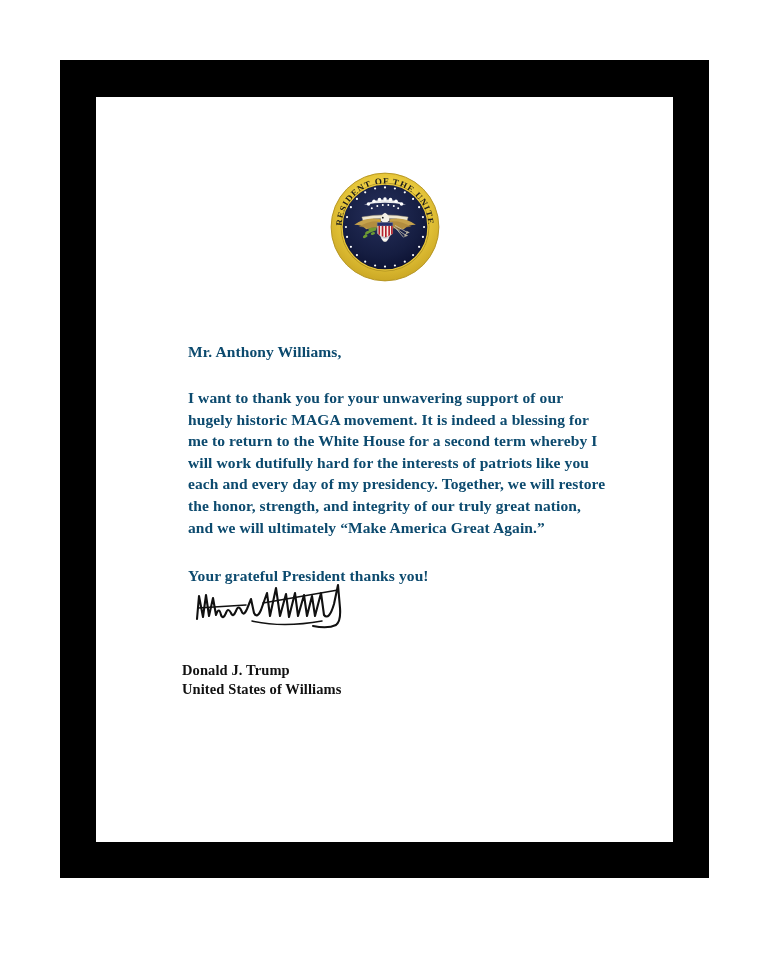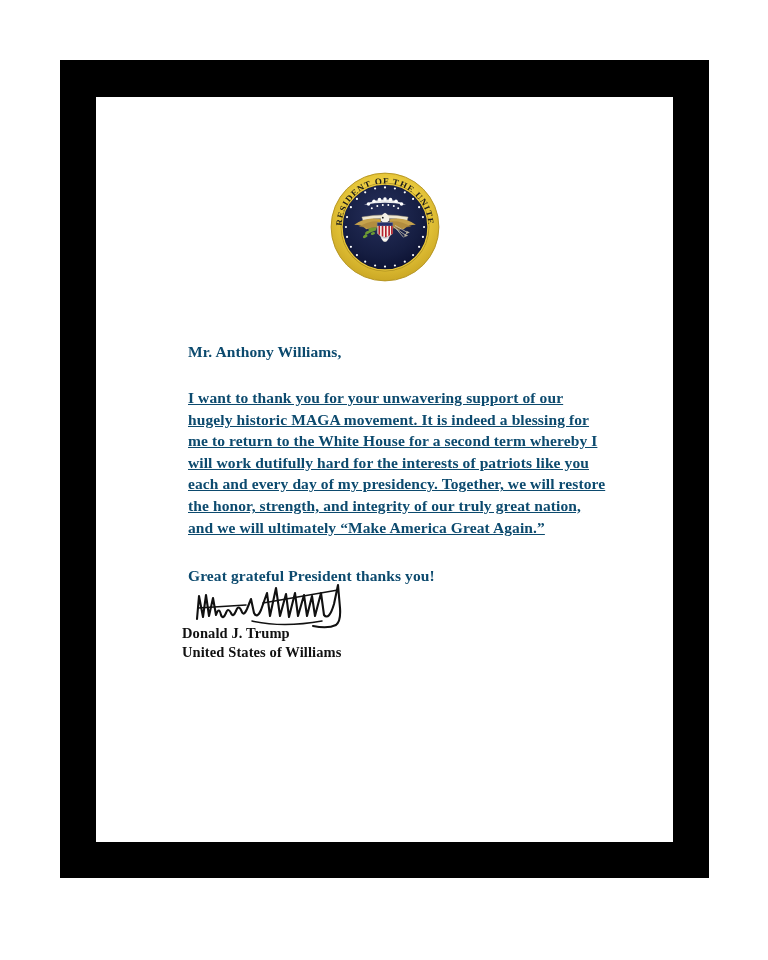--- a/index.html
+++ b/index.html
@@ -73,21 +73,20 @@
     letter-spacing: 0.1px;
     margin: 0 0 25px 0;
   }
   .paragraph {
     font-size: 15.5px;
     font-weight: bold;
     line-height: 21.6px;
     letter-spacing: 0.1px;
     margin: 0 0 27px 0;
     white-space: pre-line;
-    text-decoration: underline;
   }
   .closing {
     font-size: 15.5px;
     font-weight: bold;
     line-height: 21px;
     letter-spacing: 0.1px;
     margin: 0;
   }
 
   
@@ -97,21 +96,21 @@
     top: 475px;
     width: 180px;
     height: 62px;
   }
   .signature svg { display: block; width: 100%; height: 100%; }
 
   
   .sig-block {
     position: absolute;
     left: 86px;
-    top: 527px;
+    top: 564px;
     width: 420px;
     color: #111111;
     font-size: 14.5px;
     font-weight: bold;
     line-height: 19px;
     letter-spacing: 0.1px;
   }
   .sig-line { margin: 0; }
 </style>
 </head>
@@ -245,21 +244,21 @@
           </g>
 
           <path d="M92,118 Q100,136 108,118 Q100,126 92,118 Z" fill="#f4f1e8"></path>
           <path d="M90,114 Q100,134 110,114 Q100,124 90,114 Z" fill="#ffffff" opacity="0.85"></path>
         </svg>
       </div>
 
       <div class="body-block">
         <p class="salutation">Mr. Anthony Williams,</p>
         <p class="paragraph">I want to thank you for your unwavering support of our hugely historic MAGA movement.  It is indeed a blessing for me to return to the White House for a second term whereby I will work dutifully hard for the interests of patriots like you each and every day of my presidency.  Together, we will restore the honor, strength, and integrity of our truly great nation, and we will ultimately “Make America Great Again.”</p>
-        <p class="closing">Great grateful President thanks you!</p>
+        <p class="closing">Your grateful President thanks you!</p>
       </div>
 
       <div class="signature">
         <svg viewBox="0 0 360 120" aria-label="Donald J. Trump signature">
           <g fill="none" stroke="#111111" stroke-linecap="round" stroke-linejoin="round">
             <path d="M18,92 L22,46 L30,88 L36,44 L42,86 L50,50 L56,84
                      Q62,66 66,84 Q70,94 76,80 Q80,68 86,80 Q90,90 96,76
                      Q101,62 107,76 Q111,88 118,72 L126,52 L132,80
                      Q138,92 146,74 L158,40 L164,86 L176,30 L184,86
                      L196,42 L202,88 L214,40 L220,86 L232,44 L238,86

